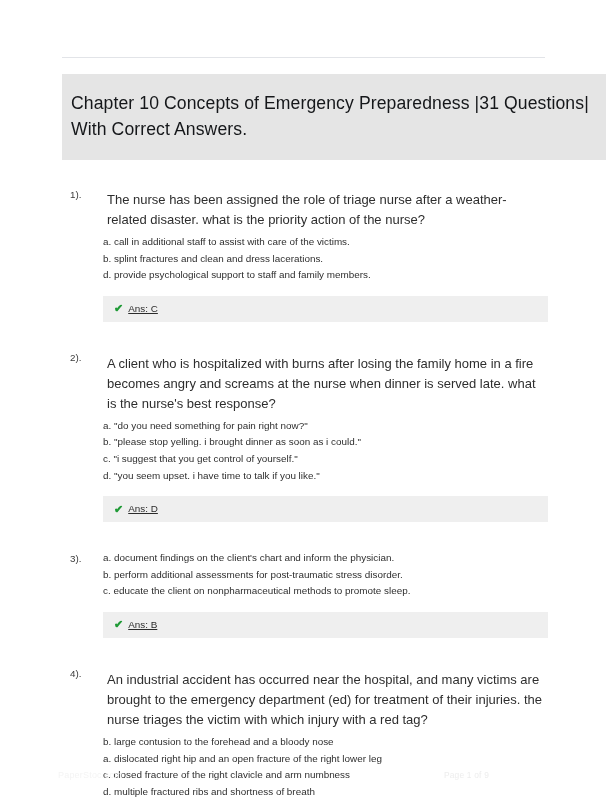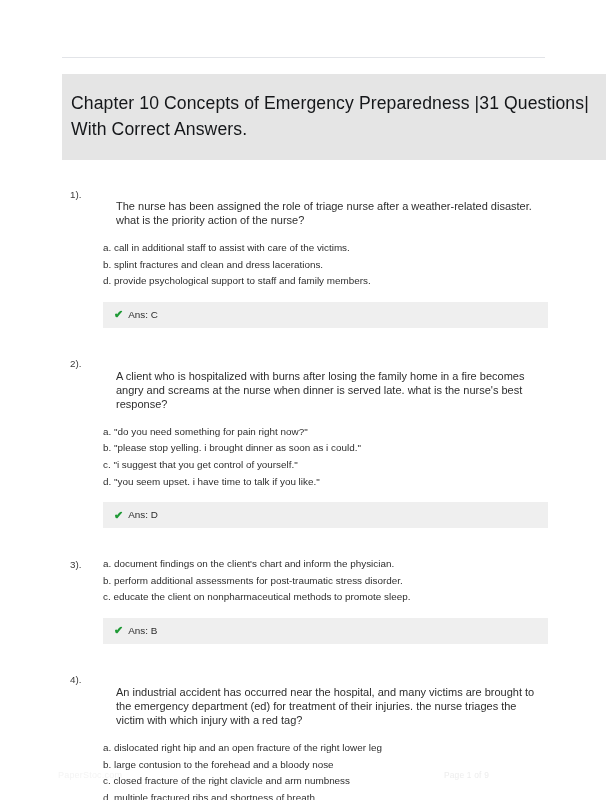--- a/index.html
+++ b/index.html
@@ -75,24 +75,24 @@
     padding-top: 0.5px;
     white-space: nowrap;
   }
 
   .q-body {
     flex: 1 1 auto;
     min-width: 0;
   }
 
   .q-stem {
-    font-size: 11px;
-    line-height: 14px;
+    font-size: 13px;
+    line-height: 20px;
     color: #2e2e2e;
-    margin: 13px;
+    margin: 4px;
   }
 
   .q-options {
     list-style: none;
     margin: 0;
     padding: 0;
   }
   .q-options li {
     font-size: 9.9px;
     line-height: 16.6px;
@@ -115,20 +115,21 @@
     line-height: 1;
     margin-right: 5px;
     display: inline-block;
     transform: translateY(-0.5px);
     font-weight: 700;
   }
   .ans-text {
     font-size: 9.9px;
     color: #2b2b2b;
     line-height: 1;
+    text-decoration: underline;
   }
 
   .q-gap { height: 28px; }
 
   .footer {
     position: absolute;
     left: 0;
     bottom: 14px;
     width: 547px;
     height: 16px;
@@ -215,22 +216,22 @@
       </div>
     </div>
 
     <div class="q-gap"></div>
 
     <div class="q-item">
       <div class="q-num">4).</div>
       <div class="q-body">
         <p class="q-stem">An industrial accident has occurred near the hospital, and many victims are brought to the emergency department (ed) for treatment of their injuries. the nurse triages the victim with which injury with a red tag?</p>
         <ul class="q-options">
+          <li>b. large contusion to the forehead and a bloody nose</li>
           <li>a. dislocated right hip and an open fracture of the right lower leg</li>
-          <li>b. large contusion to the forehead and a bloody nose</li>
           <li>c. closed fracture of the right clavicle and arm numbness</li>
           <li>d. multiple fractured ribs and shortness of breath</li>
         </ul>
       </div>
     </div>
 
   </div>
 
   <div class="footer">
     <span class="watermark">PaperStoc.com</span>

